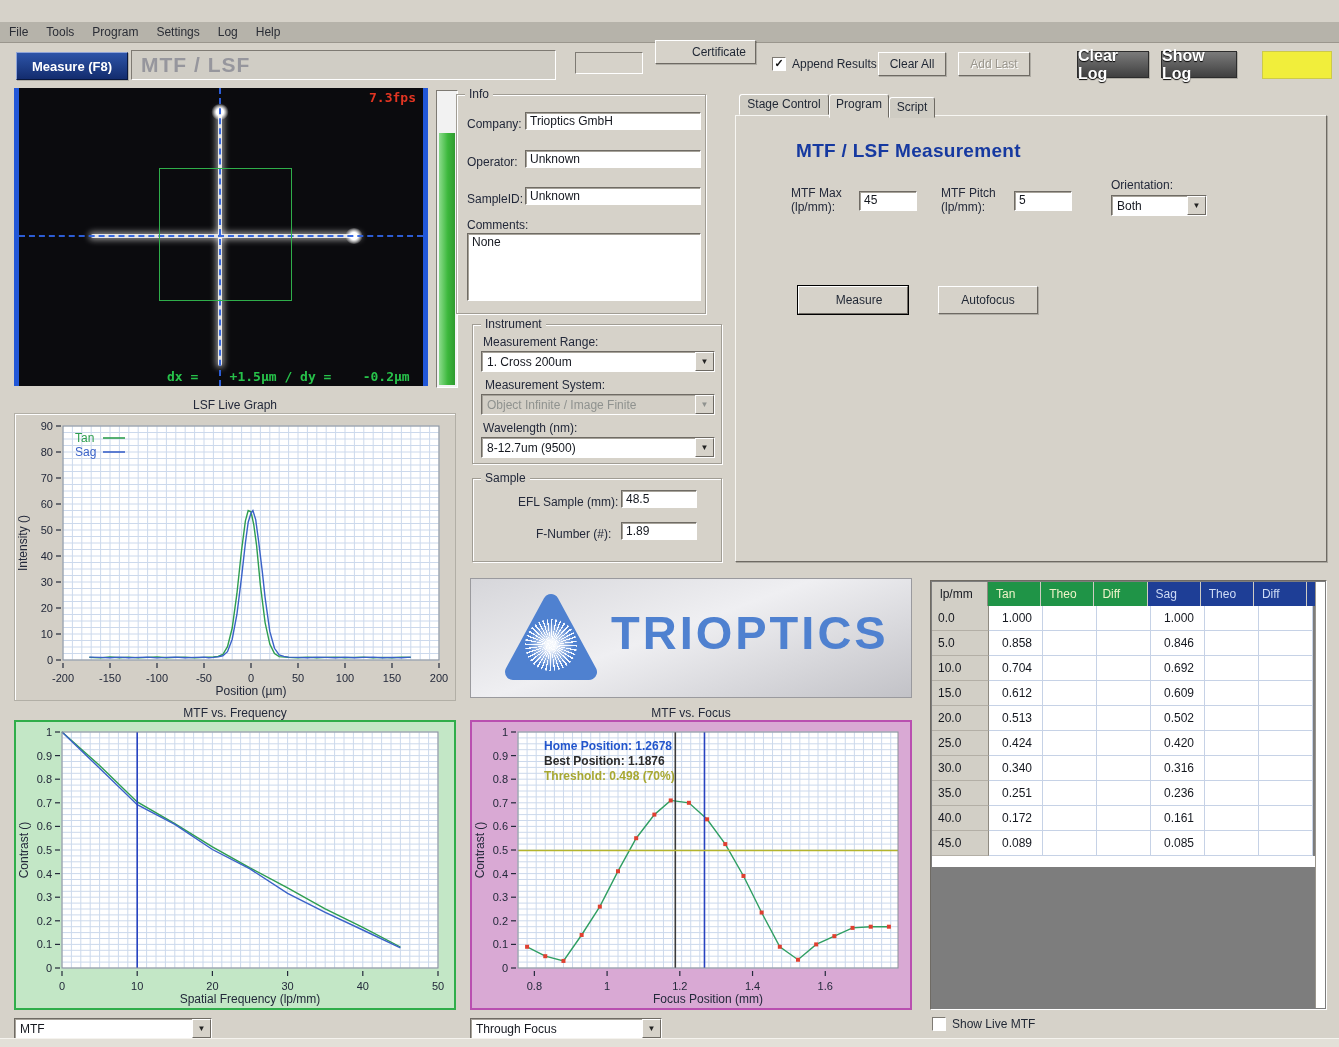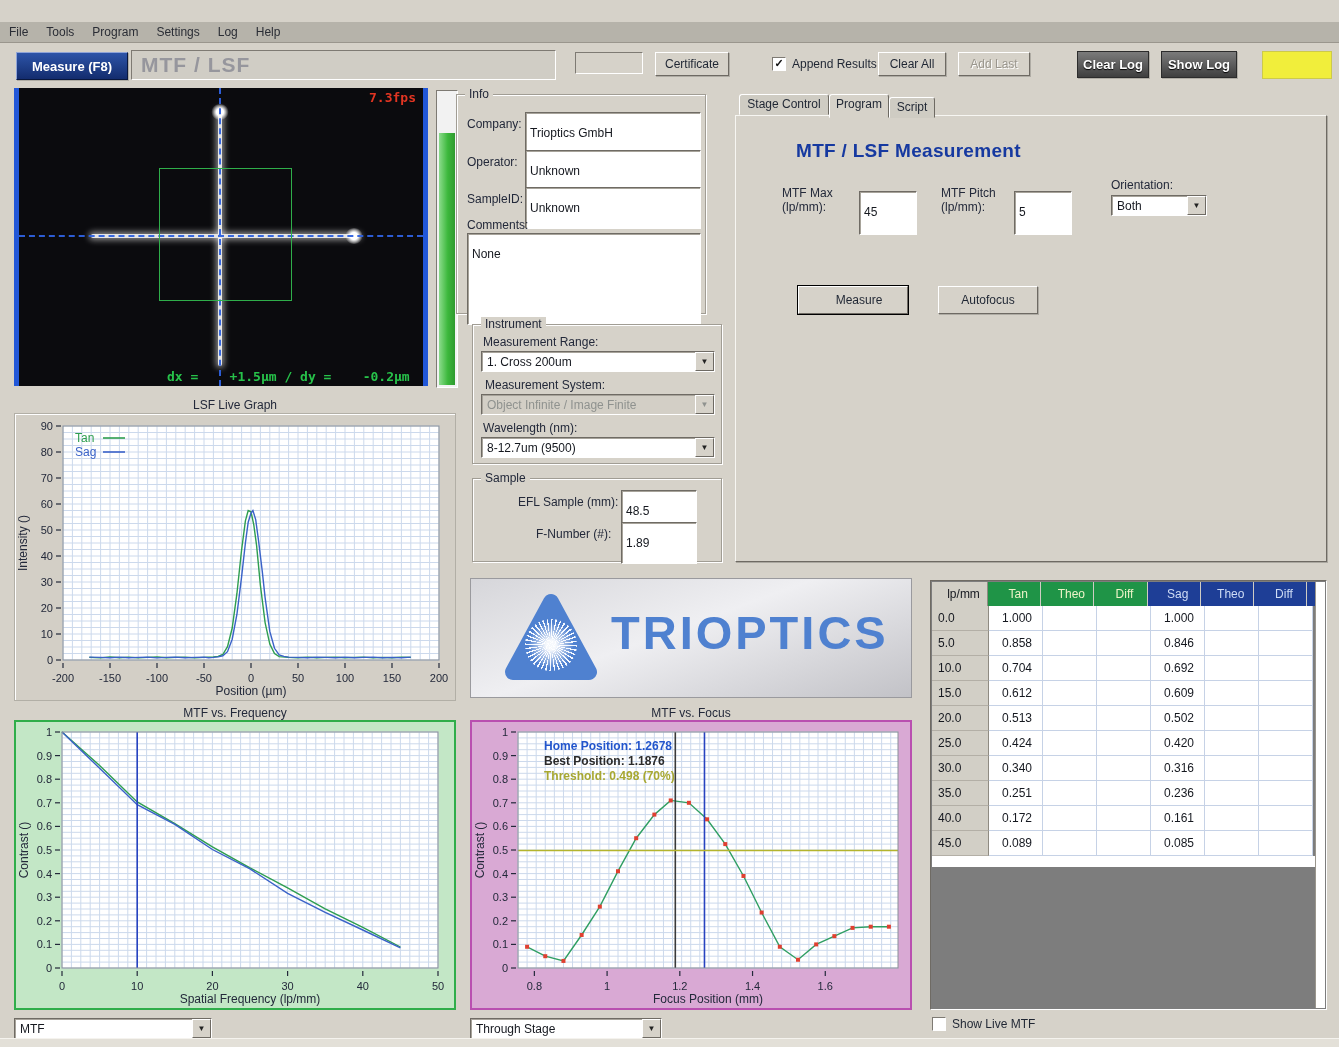--- a/index.html
+++ b/index.html
@@ -27,21 +27,21 @@
                color:#fff;font-weight:bold;font-size:13px;border-color:#8fa4d8 #09173d #09173d #8fa4d8;}
   .mode-display{left:131px;top:50px;width:414px;height:28px;background:#d0cdc5;
                 border:1px solid;border-color:#7e7a73 #fff #fff #7e7a73;
                 font-size:21px;font-weight:bold;color:#96969d;line-height:27px;padding-left:9px;letter-spacing:1px;}
   .mini-field{left:575px;top:52px;width:66px;height:20px;background:#d6d2c9;
               border:1px solid;border-color:#7e7a73 #fff #fff #7e7a73;}
   .checkbox{width:12px;height:12px;background:#fff;border:1px solid;border-color:#7e7a73 #fff #fff #7e7a73;
             font-size:11px;line-height:11px;text-align:center;color:#111;font-weight:bold;}
   .check-row{display:flex;align-items:center;gap:6px;font-size:12px;}
   .btn-dark{background:linear-gradient(#7b7b7b,#3f3f3f);color:#fff;font-weight:bold;
-            border:1px solid #2c2c2c;font-size:13px;text-shadow:0 1px 1px #000;}
+            border:1px solid #2c2c2c;font-size:16px;text-shadow:0 1px 1px #000;}
   .yellow-box{left:1262px;top:51px;width:68px;height:26px;background:#f1ee3b;border:1px solid #cdca4a;}
   .disabled-text{color:#9a968d;text-shadow:1px 1px 0 #fff;}
   
   .camera{left:14px;top:88px;width:404px;height:298px;background:#0b0b0e;
           border-left:5px solid #2157d8;border-right:5px solid #2157d8;overflow:hidden;}
   .cam-fps{position:absolute;right:7px;top:2px;color:#e23522;font:bold 13px "DejaVu Sans Mono",monospace;}
   .cam-dxdy{position:absolute;left:148px;bottom:2px;color:#27c24a;font:bold 13px "DejaVu Sans Mono",monospace;white-space:pre;}
   .cross-v{position:absolute;left:199px;top:22px;width:4px;height:256px;background:#e4e4e4;border-radius:2px;
            box-shadow:0 0 6px 2px rgba(255,255,255,.55);}
   .cross-h{position:absolute;left:72px;top:146px;width:268px;height:4px;background:#e4e4e4;border-radius:2px;
@@ -54,21 +54,21 @@
   
   .level{left:436px;top:90px;width:20px;height:296px;background:#f2f2f2;
          border:1px solid;border-color:#7e7a73 #fff #fff #7e7a73;}
   .level-fill{position:absolute;left:2px;right:2px;bottom:2px;height:252px;
               background:linear-gradient(90deg,#8cdc8c,#3cb83c 55%,#2f9a2f);}
   
   .groupbox{border:1px solid #a19d94;box-shadow:inset 1px 1px 0 #fff, 1px 1px 0 #fff;}
   .gb-legend{position:absolute;top:-8px;left:8px;background:#d6d2c9;padding:0 4px;font-size:12px;color:#23293a;}
   .field-label{font-size:12px;color:#23293a;}
   .input{background:#fff;border:1px solid;border-color:#6f6b64 #fff #fff #6f6b64;
-         box-shadow:inset 1px 1px 0 #a7a39a;font-size:12px;color:#15181f;padding:12px 4px;line-height:16px;}
+         box-shadow:inset 1px 1px 0 #a7a39a;font-size:12px;color:#15181f;padding:0 4px;line-height:16px;}
   .select{background:#fff;border:1px solid;border-color:#6f6b64 #fff #fff #6f6b64;
           box-shadow:inset 1px 1px 0 #a7a39a;display:flex;align-items:center;font-size:12px;color:#15181f;gap:36px;}
   .select .txt{flex:1;padding:0 5px;white-space:nowrap;overflow:hidden;}
   .select .arrow{width:17px;align-self:stretch;background:#d6d2c9;border:1px solid;
                  border-color:#fff #6e6a63 #6e6a63 #fff;font-size:8px;display:flex;align-items:center;justify-content:center;color:#222;}
   .select.disabled{background:#d3cfc6;color:#8f928f;}
   
   .tab{position:absolute;font-size:12px;text-align:center;background:#cfccc3;
        border:1px solid;border-color:#fff #6e6a63 transparent #fff;border-radius:3px 3px 0 0;line-height:19px;}
   .tab.active{background:#d6d2c9;font-weight:normal;z-index:3;}
@@ -91,21 +91,21 @@
              background:repeating-conic-gradient(#f4f8ff 0deg 3.5deg,#4f81d0 3.5deg 10deg);}
   .starburst:after{content:"";position:absolute;inset:0;border-radius:50%;
              background:radial-gradient(circle,rgba(255,255,255,.95) 0 14%,rgba(255,255,255,0) 62%);}
   .logo-text{position:absolute;left:140px;top:26px;font-size:47px;font-weight:bold;color:#4f81d0;letter-spacing:3px;}
   
   .rtable{left:930px;top:580px;width:395px;height:428px;background:#7d7d7d;
           border:1px solid;border-color:#6f6b64 #fff #fff #6f6b64;}
   .rt-inner{position:absolute;left:1px;top:1px;width:383px;height:426px;background:#7d7d7d;}
   .rt-strip{position:absolute;right:1px;top:1px;width:9px;height:426px;background:#fff;border-left:1px solid #9a968d;}
   .tr{display:flex;}
-  .th{height:24px;line-height:24px;font-size:12px;padding-left:8px;box-sizing:border-box;border-right:1px solid #cfccc3;text-align:center;}
+  .th{height:24px;line-height:24px;font-size:12px;padding-left:8px;box-sizing:border-box;border-right:1px solid #cfccc3;}
   .th.c0{width:57px;background:#d2cfc6;color:#15181f;border-right:1px solid #8f8b82;}
   .th.hg{width:54px;background:#1f9447;color:#eef3c8;}
   .th.hb{width:54px;background:#1e3e96;color:#cfdcf5;}
   .th.fill{flex:1;border-right:none;}
   .td{width:54px;height:25px;line-height:25px;font-size:12px;background:#fff;box-sizing:border-box;
       border-right:1px solid #c6d2e6;border-bottom:1px solid #c6d2e6;text-align:right;padding-right:10px;color:#15181f;}
   .td.c0{width:57px;background:#d2cfc6;text-align:left;padding-left:6px;padding-right:0;
          border-right:1px solid #8f8b82;border-bottom:1px solid #b3afa6;}
   .rt-white{height:11px;background:#fff;}
   
@@ -122,21 +122,21 @@
     <span class="menu-item">Tools</span>
     <span class="menu-item">Program</span>
     <span class="menu-item">Settings</span>
     <span class="menu-item">Log</span>
     <span class="menu-item">Help</span>
   </div>
 
   <div class="abs btn btn-primary">Measure (F8)</div>
   <div class="abs mode-display">MTF / LSF</div>
   <div class="abs mini-field"></div>
-  <div class="abs btn" style="left:655px;top:52px;width:72px;height:22px;">Certificate</div>
+  <div class="abs btn" style="left:655px;top:40px;width:72px;height:22px;padding-left:27px;">Certificate</div>
   <div class="abs check-row" style="left:772px;top:57px;">
     <span class="checkbox">✓</span>
     <span>Append Results</span>
   </div>
   <div class="abs btn" style="left:878px;top:52px;width:66px;height:22px;">Clear All</div>
   <div class="abs btn disabled-text" style="left:958px;top:52px;width:70px;height:22px;">Add Last</div>
   <div class="abs btn btn-dark" style="left:1077px;top:51px;width:70px;height:25px;">Clear Log</div>
   <div class="abs btn btn-dark" style="left:1161px;top:51px;width:74px;height:25px;">Show Log</div>
   <div class="abs yellow-box"></div>
 
@@ -192,21 +192,21 @@
     <div class="abs input" style="left:148px;top:11px;width:66px;height:16px;">48.5</div>
     <span class="abs field-label" style="left:63px;top:48px;">F-Number (#):</span>
     <div class="abs input" style="left:148px;top:43px;width:66px;height:16px;">1.89</div>
   </div>
 
   <div class="abs tab" style="left:739px;top:94px;width:88px;height:19px;z-index:1;">Stage Control</div>
   <div class="abs tab active" style="left:829px;top:94px;width:58px;height:22px;">Program</div>
   <div class="abs tab" style="left:889px;top:97px;width:44px;height:19px;z-index:1;">Script</div>
   <div class="abs prog-panel">
     <div class="prog-title">MTF / LSF  Measurement</div>
-    <span class="abs field-label" style="left:46px;top:70px;">
+    <span class="abs field-label" style="left:55px;top:70px;">
       <span>MTF Max</span><br><span>(lp/mm):</span>
     </span>
     <div class="abs input" style="left:123px;top:75px;width:48px;height:18px;">45</div>
     <span class="abs field-label" style="left:205px;top:70px;">
       <span>MTF Pitch</span><br><span>(lp/mm):</span>
     </span>
     <div class="abs input" style="left:278px;top:75px;width:48px;height:18px;">5</div>
     <span class="abs field-label" style="left:375px;top:62px;">Orientation:</span>
     <div class="abs select" style="left:375px;top:79px;width:94px;height:19px;">
       <span class="txt">Both</span>
@@ -741,21 +741,21 @@
       <div class="rt-white"></div>
     </div>
     <div class="rt-strip"></div>
   </div>
 
   <div class="abs select" style="left:14px;top:1018px;width:196px;height:19px;">
     <span class="txt">MTF</span>
     <span class="arrow">▼</span>
   </div>
   <div class="abs select" style="left:470px;top:1018px;width:190px;height:19px;">
-    <span class="txt">Through Stage</span>
+    <span class="txt">Through Focus</span>
     <span class="arrow">▼</span>
   </div>
   <div class="abs check-row" style="left:932px;top:1017px;">
     <span class="checkbox"></span>
     <span>Show Live MTF</span>
   </div>
   <div class="abs bottom-strip"></div>
 
 </div>
 

